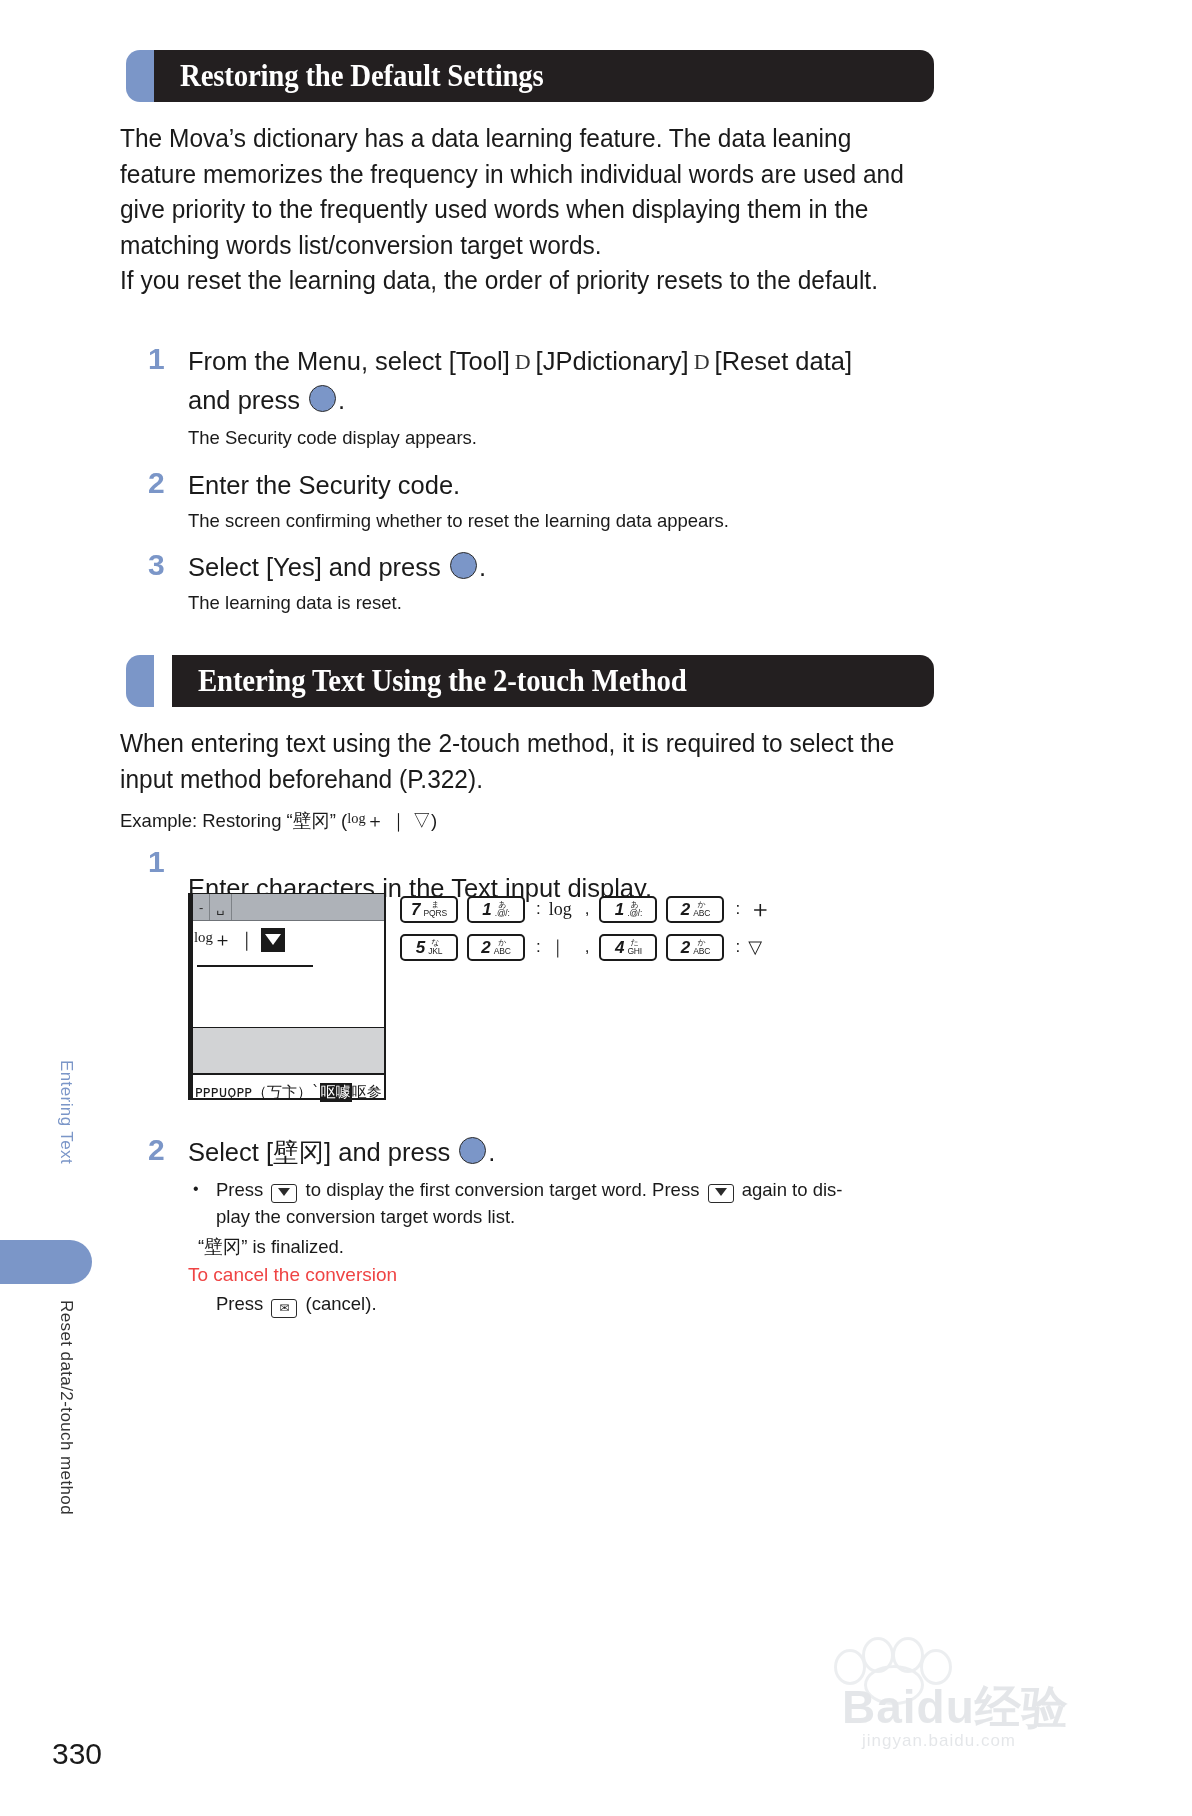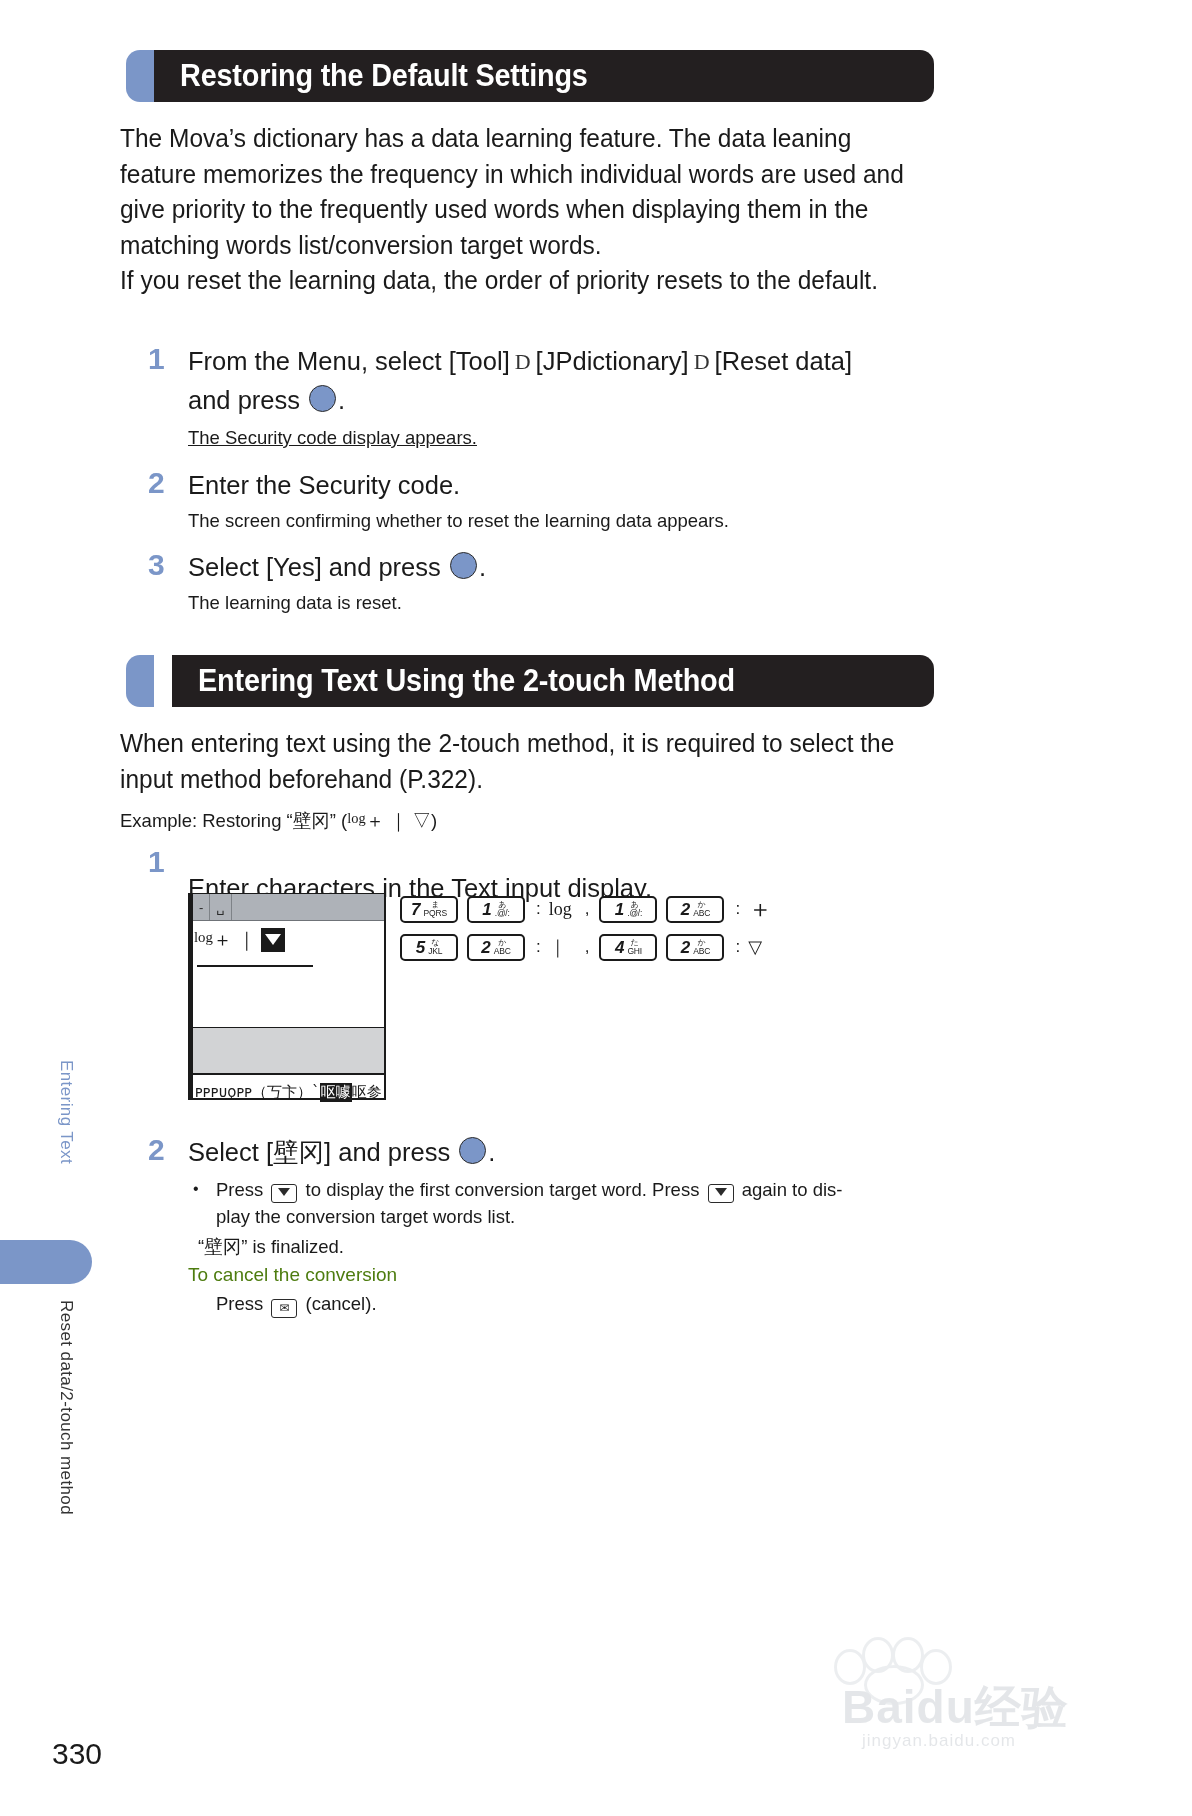--- a/index.html
+++ b/index.html
@@ -61,20 +61,21 @@
     background: #7b96c8;
     border-radius: 14px 0 0 14px;
   }
   .section-header .bar {
     flex: 1;
     background: #231f20;
     border-radius: 0 14px 14px 0;
     display: flex;
     align-items: center;
     padding-left: 26px;
+    font-family: Liberation Serif, serif;
   }
   .section-header .bar span {
     color: #ffffff;
     font-size: 31px;
     font-weight: bold;
     letter-spacing: -0.2px;
     transform: scaleX(0.93);
     transform-origin: left center;
   }
 
@@ -313,21 +314,21 @@
     font-size: 18.5px;
     line-height: 27px;
   }
   .bullet-dot {
     position: absolute;
     font-size: 16px;
   }
   .link-text {
     position: absolute;
     font-size: 19px;
-    color: #4d7c0f;
+    color: #ef4444;
   }
   .plain-small {
     position: absolute;
     font-size: 18.5px;
     line-height: 26px;
   }
 
   
   .page-number {
     position: absolute;
@@ -397,21 +398,21 @@
   <div class="para" style="left:120px; top:121px; width:830px;">The Mova’s dictionary has a data learning feature. The data leaning feature memorizes the frequency in which individual words are used and give priority to the frequently used words when displaying them in the matching words list/conversion target words.</div>
 
   <div class="para" style="left:120px; top:263px; width:830px;">If you reset the learning data, the order of priority resets to the default.</div>
 
   <div class="step-num" style="left:148px; top:342px;">1</div>
   <div class="step-text" style="left:188px; top:342px; width:760px;">
     <span>From the Menu, select [Tool]</span><span class="arrow-d">D</span><span>[JPdictionary]</span><span class="arrow-d">D</span><span>[Reset data]</span><br>
     <span>and press</span>
     <span class="key-circle"></span><span>.</span>
   </div>
-  <div class="step-sub" style="left:188px; top:425px; width:740px;text-decoration:underline;">The Security code display appears.</div>
+  <div class="step-sub" style="left:188px; top:425px; width:740px;">The Security code display appears.</div>
 
   <div class="step-num" style="left:148px; top:466px;">2</div>
   <div class="step-text" style="left:188px; top:466px; width:740px;">Enter the Security code.</div>
   <div class="step-sub" style="left:188px; top:508px; width:760px;">The screen confirming whether to reset the learning data appears.</div>
 
   <div class="step-num" style="left:148px; top:548px;">3</div>
   <div class="step-text" style="left:188px; top:548px; width:740px;">
     <span>Select [Yes] and press</span>
     <span class="key-circle"></span><span>.</span>
   </div>

